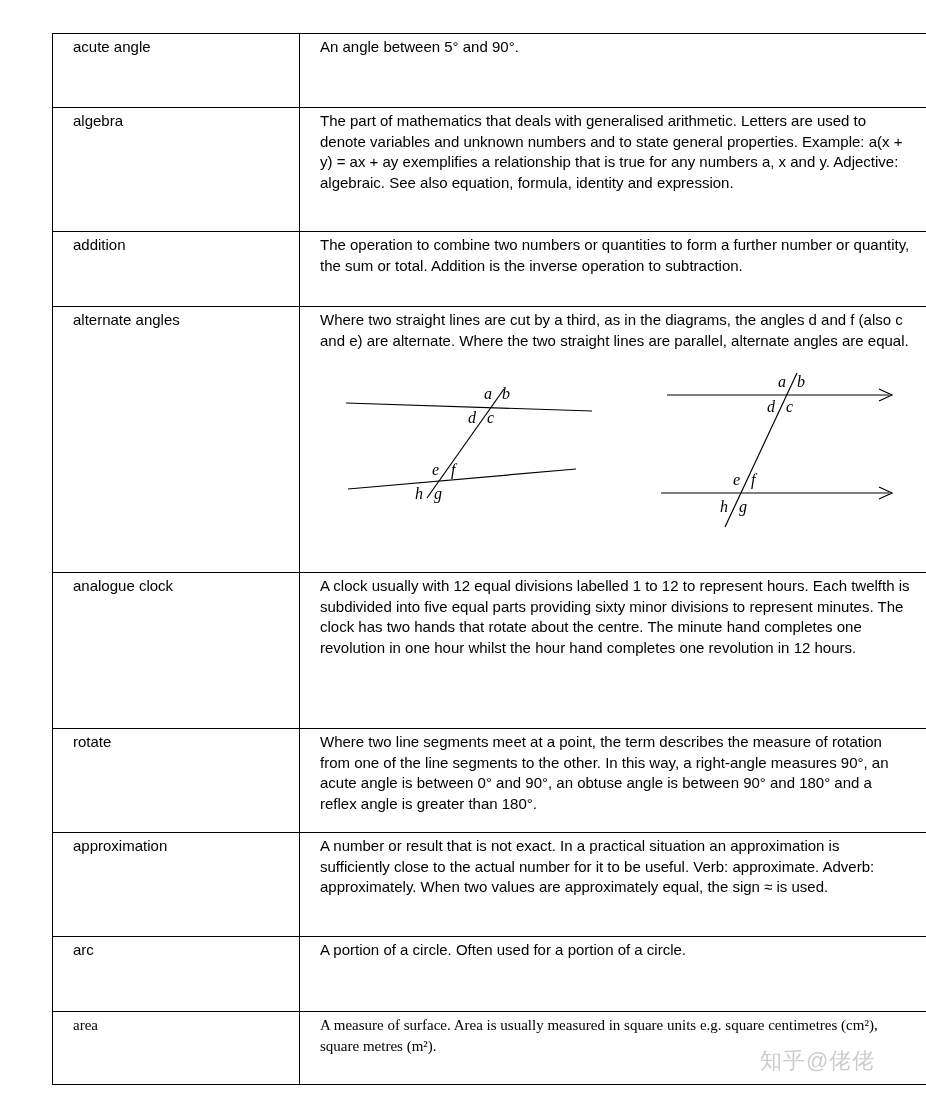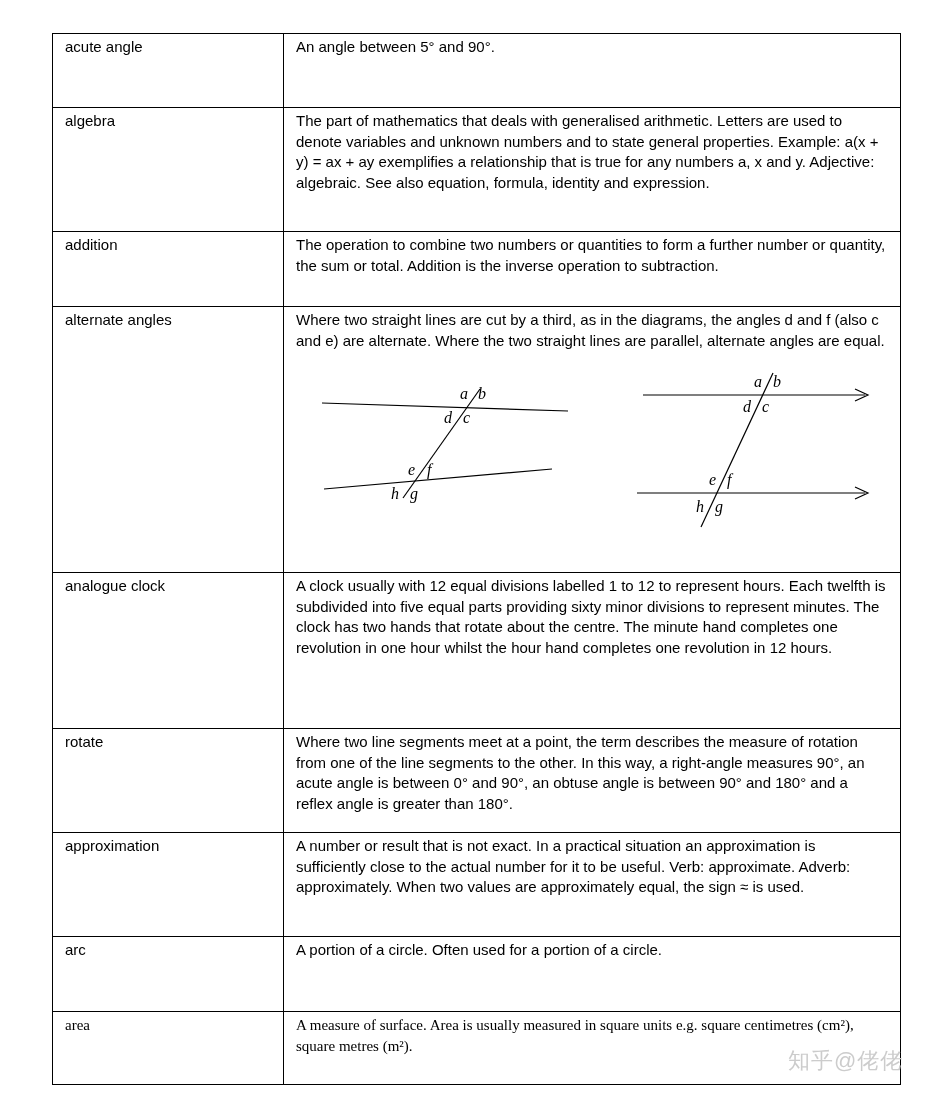--- a/index.html
+++ b/index.html
@@ -20,21 +20,21 @@
     position: absolute;
     left: 52px;
     top: 33px;
     width: 822px;
     border-collapse: collapse;
     table-layout: fixed;
   }
   table.glossary td {
     border: 1px solid #000000;
     vertical-align: top;
-    padding: 3px 12px;
+    padding: 3px 20px;
     font-size: 15px;
     line-height: 1.37;
   }
   td.term-cell {
     width: 206px;
   }
   td.def-cell {
     width: 592px;
   }
   .diagram-wrap {
@@ -53,21 +53,21 @@
     fill: none;
   }
   .diag-label {
     font-family: "Liberation Serif", serif;
     font-style: italic;
     font-size: 16px;
     fill: #000000;
   }
   .watermark {
     position: absolute;
-    left: 788px;
+    left: 760px;
     top: 1046px;
     font-size: 22px;
     color: #cccccc;
     letter-spacing: 1px;
     user-select: none;
   }
 </style>
 </head>
 <body>
 

